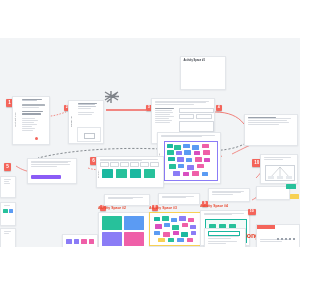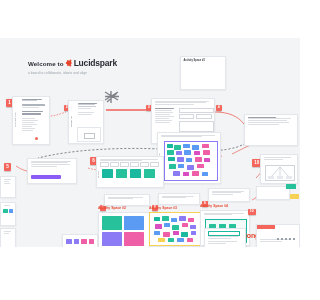--- a/index.html
+++ b/index.html
@@ -105,30 +105,20 @@
     <path d="M16,128 C22,132 28,134 34,134" stroke="#f0625a" stroke-width="0.7" fill="none"></path>
     <path d="M88,130 C100,134 106,130 116,124" stroke="#f0625a" stroke-width="0.7" fill="none" stroke-dasharray="1.6 1.4"></path>
     <path d="M146,122 C156,126 162,124 168,120" stroke="#f0625a" stroke-width="0.7" fill="none"></path>
     <path d="M196,120 C206,124 214,122 222,118" stroke="#f0625a" stroke-width="0.7" fill="none"></path>
     <path d="M232,116 C244,110 252,106 258,104" stroke="#f0625a" stroke-width="0.7" fill="none"></path>
 
     <path d="M262,118 C266,128 262,134 256,140" stroke="#f0625a" stroke-width="0.7" fill="none"></path>
     <path d="M258,150 C260,158 256,160 252,162" stroke="#f0625a" stroke-width="0.7" fill="none"></path>
   </svg>
 
-  <div class="abs welcome">
-    <div class="wline">
-      <span class="wto">Welcome to</span>
-      <span class="lucid-mark">
-          <i></i>
-        </span>
-      <span>Lucidspark</span>
-    </div>
-    <div class="wsub">a board to collaborate, ideate and align</div>
-  </div>
 
   <div class="abs card" style="left:180px;top:18px;width:44px;height:32px;">
     <div class="cardtitle">Activity Space #1</div>
   </div>
 
   <div class="abs" style="left:6px;top:52px;">
     <span class="badge">1</span>
   </div>
   <div class="abs card" style="left:12px;top:58px;width:36px;height:47px;">
     <div class="vstrip">Instructions</div>

